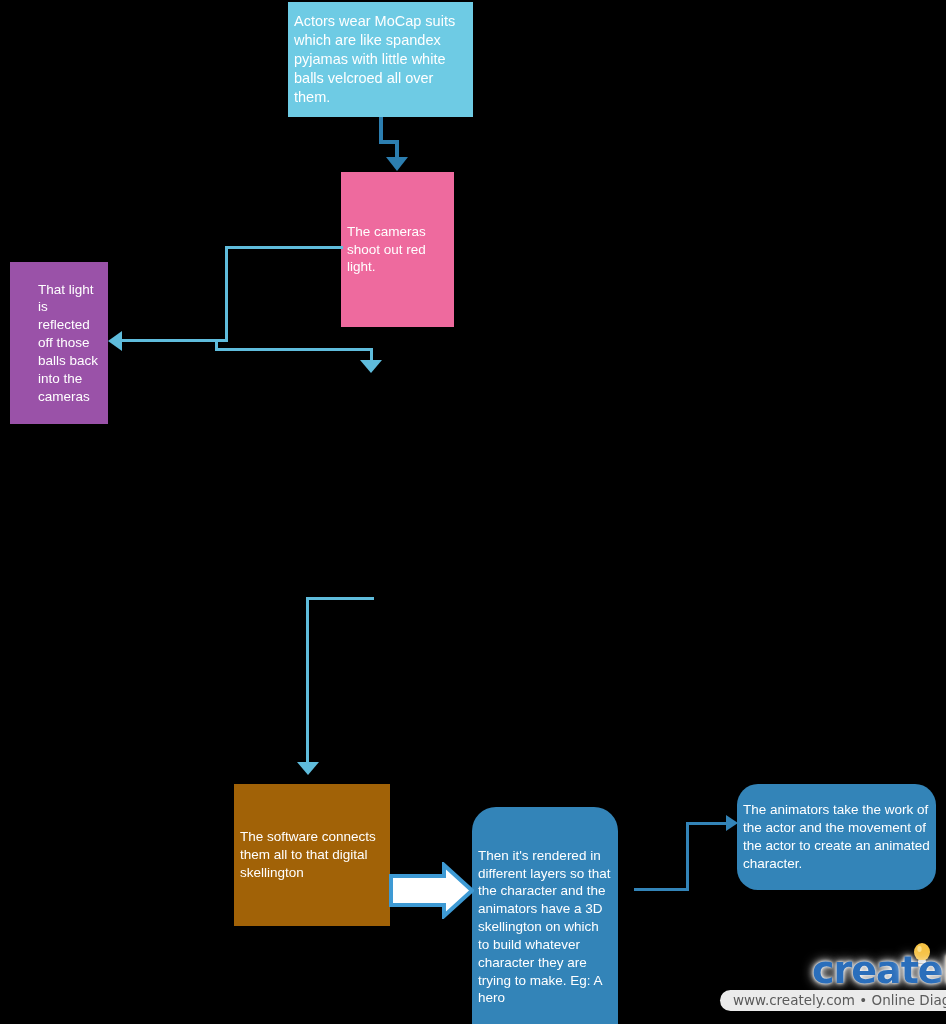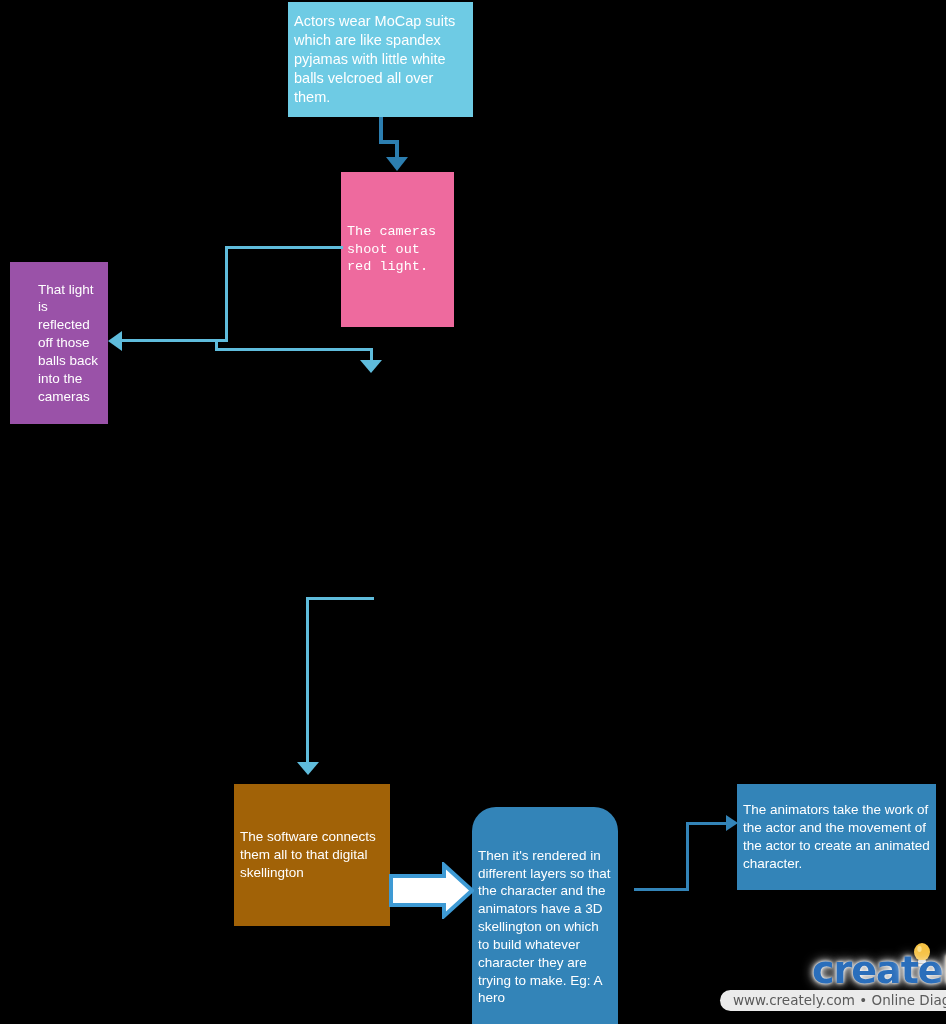--- a/index.html
+++ b/index.html
@@ -22,26 +22,26 @@
     align-items: center;
     justify-content: center;
     color: #ffffff;
     line-height: 1.32;
     padding: 4px 6px;
   }
   .node span { display: block; width: 100%; }
 
   
   #n-suits   { left: 288px; top: 2px;   width: 185px; height: 115px; background: #6ECBE4; font-size: 14.5px; }
-  #n-cameras { left: 341px; top: 172px; width: 113px; height: 155px; background: #EE6A9E; font-size: 13.5px; font-family: Liberation Mono, monospace; }
+  #n-cameras { left: 341px; top: 172px; width: 113px; height: 155px; background: #EE6A9E; font-size: 13.5px; }
   #n-reflect { left: 10px;  top: 262px; width: 98px;  height: 162px; background: #9A52A8; font-size: 13.5px; padding-left: 28px; }
   #n-skel    { left: 322px; top: 375px; width: 98px;  height: 224px; background: #54A828; font-size: 13.5px; }
   #n-software{ left: 234px; top: 784px; width: 156px; height: 142px; background: #a16207; font-size: 13.5px; }
   #n-layers  { left: 472px; top: 807px; width: 146px; height: 240px; background: #3384B8; font-size: 13.5px; border-radius: 24px; }
-  #n-animate { left: 737px; top: 784px; width: 199px; height: 106px; background: #3384B8; font-size: 13.5px; }
+  #n-animate { left: 737px; top: 784px; width: 199px; height: 106px; background: #3384B8; font-size: 13.5px; border-radius: 21px; }
 
   
   .ln { position: absolute; background: #5FBCDC; }
   .ln-dk { position: absolute; background: #2C7EB0; }
   .ln-st { position: absolute; background: #3384B8; }
 
   .arrow-dn, .arrow-lf, .arrow-rt { position: absolute; width: 0; height: 0; }
   .arrow-dn { border-left: 11px solid transparent; border-right: 11px solid transparent; }
   .arrow-lf { border-top: 10px solid transparent; border-bottom: 10px solid transparent; }
   .arrow-rt { border-top: 8px solid transparent; border-bottom: 8px solid transparent; }

